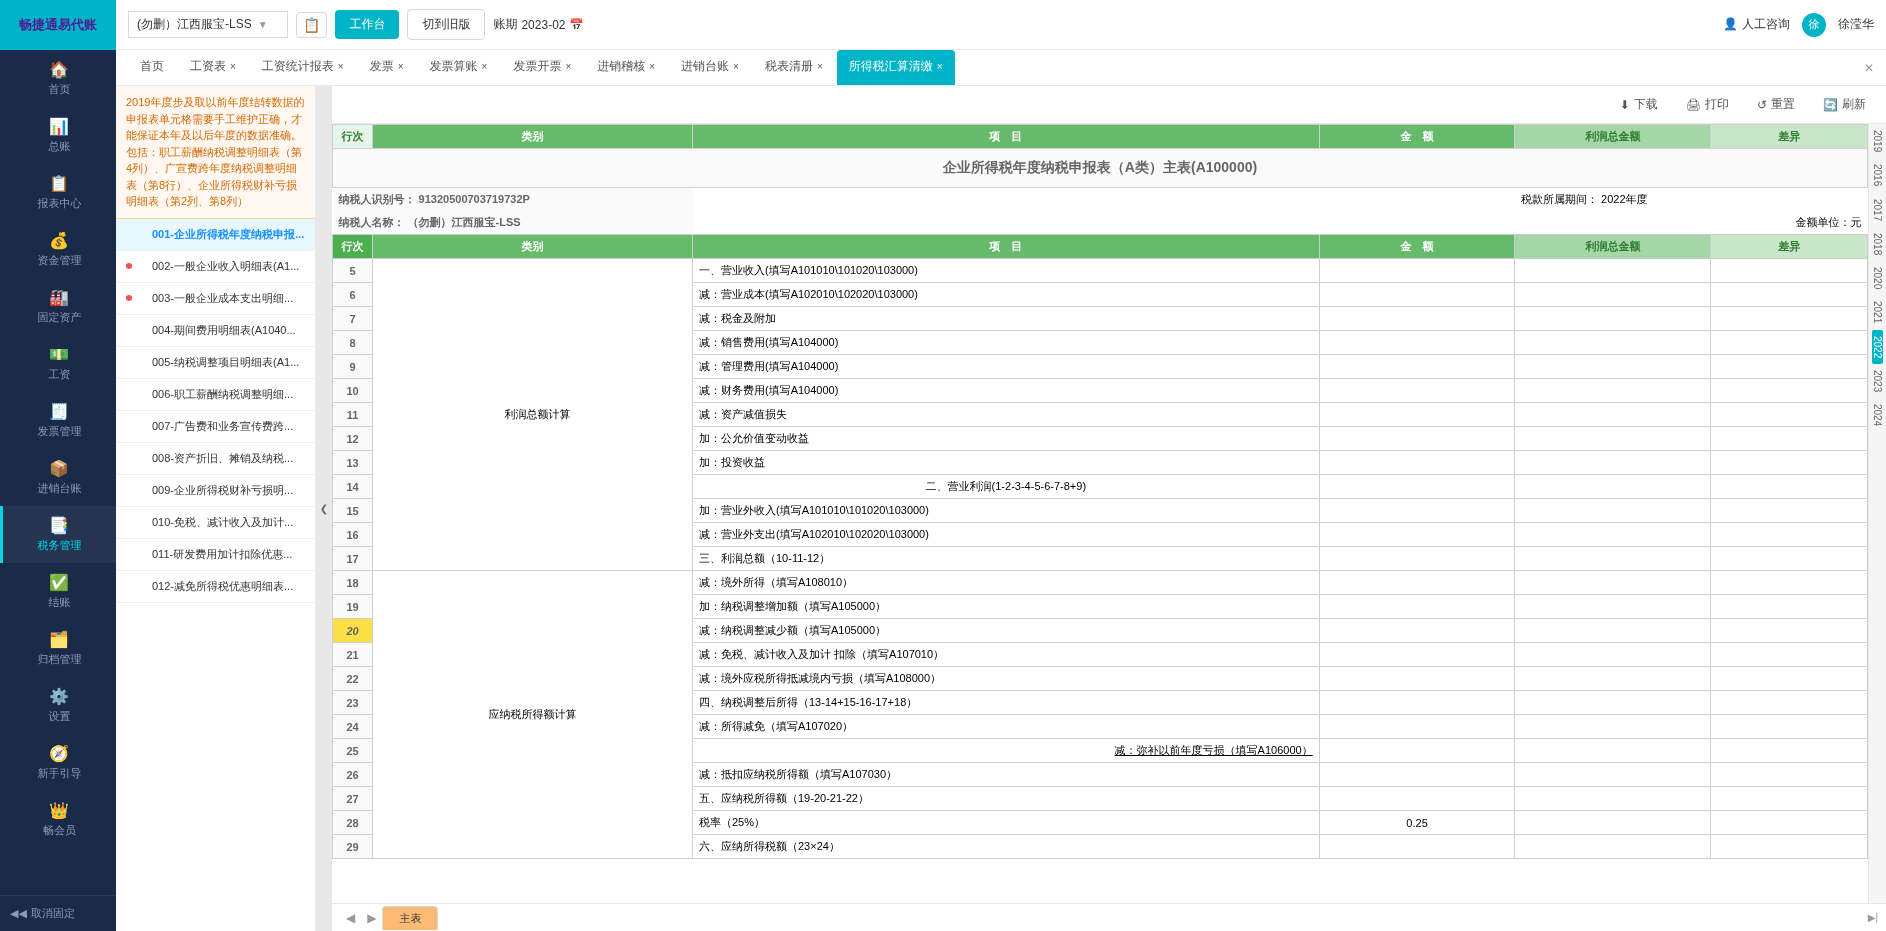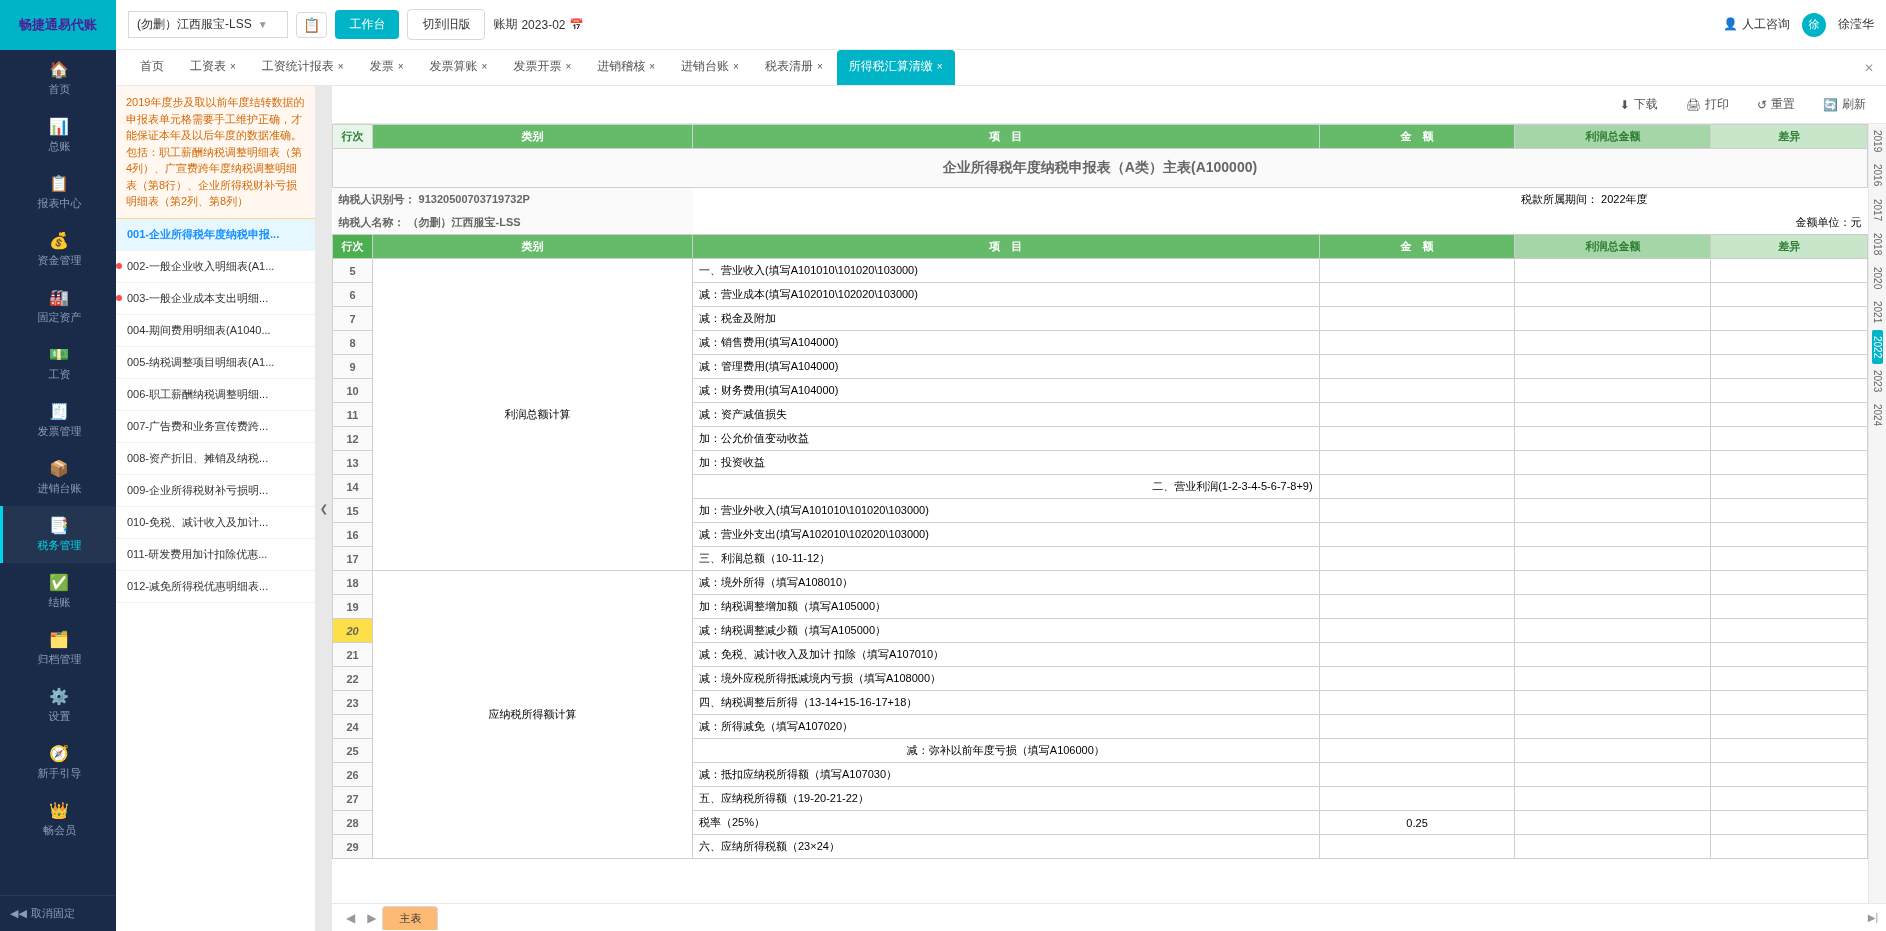--- a/index.html
+++ b/index.html
@@ -184,28 +184,28 @@
       padding: 8px 10px;
       font-size: 11px;
       color: #d46b08;
       line-height: 1.5;
     }
     .form-list {
       flex: 1;
       overflow-y: auto;
     }
     .form-list-item {
-      padding: 8px 0;
+      padding: 8px 10px;
       font-size: 11px;
       color: #333;
       cursor: pointer;
       border-bottom: 1px solid #f0f0f0;
       display: flex;
       align-items: center;
-      gap: 5px;
+      gap: 20px;
     }
     .form-list-item.active { background: #e6f7ff; color: #1890ff; font-weight: bold; }
     .form-list-item .dot { width: 6px; height: 6px; border-radius: 50%; flex-shrink: 0; }
     .dot-red { background: #ff4d4f; }
     .dot-none { background: transparent; }
 
     
     .right-panel {
       flex: 1;
       display: flex;
@@ -649,21 +649,21 @@
                 </tr>
                 <tr>
                   <td style="background: rgb(250, 250, 250); color: rgb(102, 102, 102); margin-left: 48px;">13</td>
                   <td style="text-align: left;">加：投资收益</td>
                   <td></td>
                   <td></td>
                   <td></td>
                 </tr>
                 <tr>
                   <td style="background: rgb(250, 250, 250); color: rgb(102, 102, 102);">14</td>
-                  <td style="text-align: right; margin-top: 29px;">二、营业利润(1-2-3-4-5-6-7-8+9)</td>
+                  <td style="text-align: center; margin-top: 29px;">二、营业利润(1-2-3-4-5-6-7-8+9)</td>
                   <td></td>
                   <td></td>
                   <td></td>
                 </tr>
                 <tr>
                   <td style="background: rgb(250, 250, 250); color: rgb(102, 102, 102);">15</td>
                   <td style="text-align: left;">加：营业外收入(填写A101010\101020\103000)</td>
                   <td></td>
                   <td></td>
                   <td></td>
@@ -727,21 +727,21 @@
                 </tr>
                 <tr>
                   <td style="background: rgb(250, 250, 250); color: rgb(102, 102, 102);">24</td>
                   <td style="text-align: left;">减：所得减免（填写A107020）</td>
                   <td></td>
                   <td></td>
                   <td></td>
                 </tr>
                 <tr>
                   <td style="background: rgb(250, 250, 250); color: rgb(102, 102, 102);">25</td>
-                  <td style="text-align: center;">减：弥补以前年度亏损（填写A106000）</td>
+                  <td style="text-align: right; text-decoration: underline;">减：弥补以前年度亏损（填写A106000）</td>
                   <td></td>
                   <td></td>
                   <td></td>
                 </tr>
                 <tr>
                   <td style="background: rgb(250, 250, 250); color: rgb(102, 102, 102);">26</td>
                   <td style="text-align: left;">减：抵扣应纳税所得额（填写A107030）</td>
                   <td></td>
                   <td></td>
                   <td></td>

